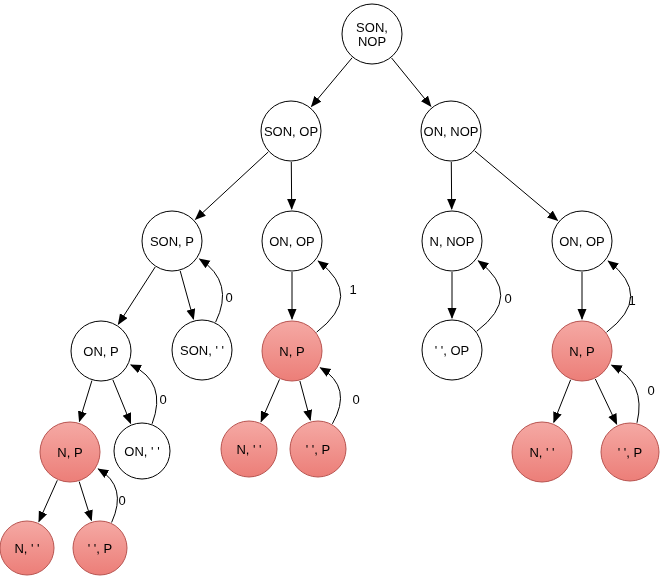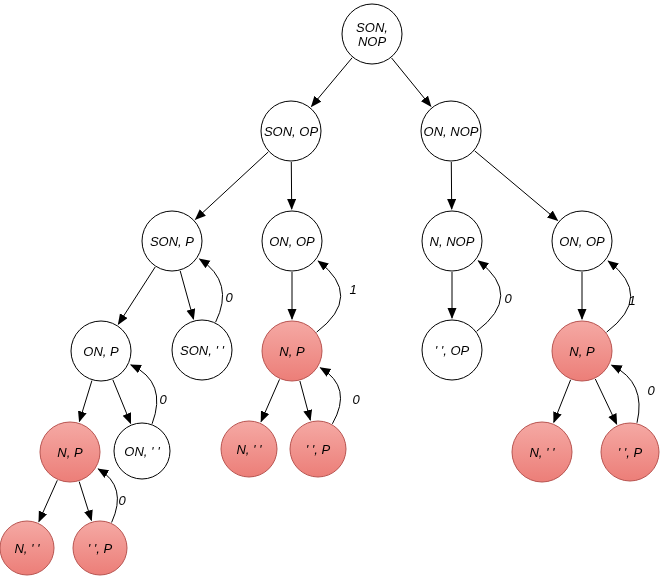--- a/index.html
+++ b/index.html
@@ -7,21 +7,20 @@
     padding: 0;
     background: #ffffff;
     font-family: "Liberation Sans", sans-serif;
   }
   .canvas-wrap {
     width: 672px;
     height: 581px;
     position: relative;
     background: #ffffff;
     overflow: hidden;
-    font-style: italic;
   }
   svg { display: block; }
   .node-text {
     font-family: "Liberation Sans", sans-serif;
     font-size: 13px;
     fill: #000000;
     text-anchor: middle;
     dominant-baseline: central;
   }
   .edge-label {

